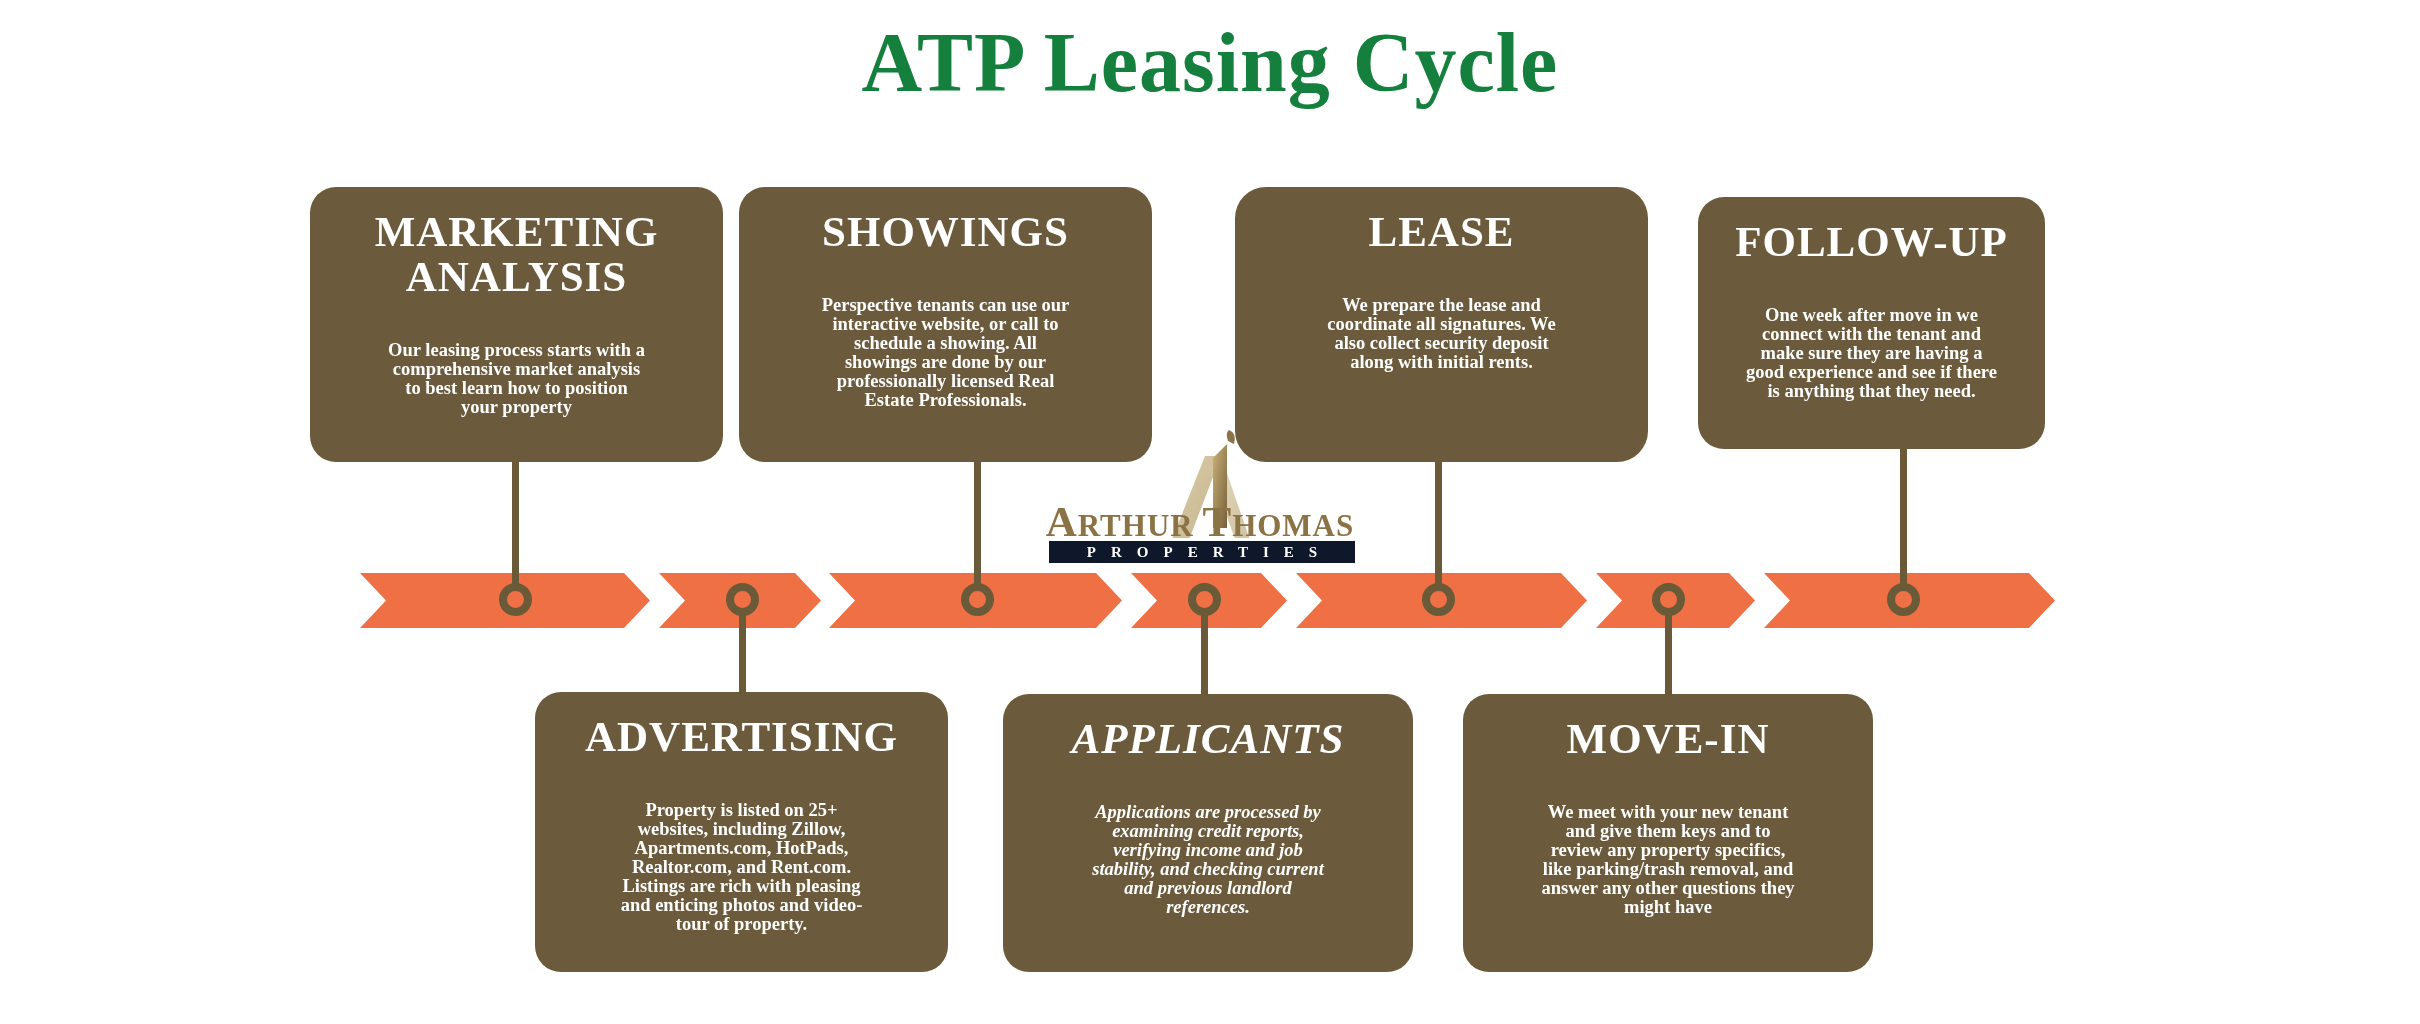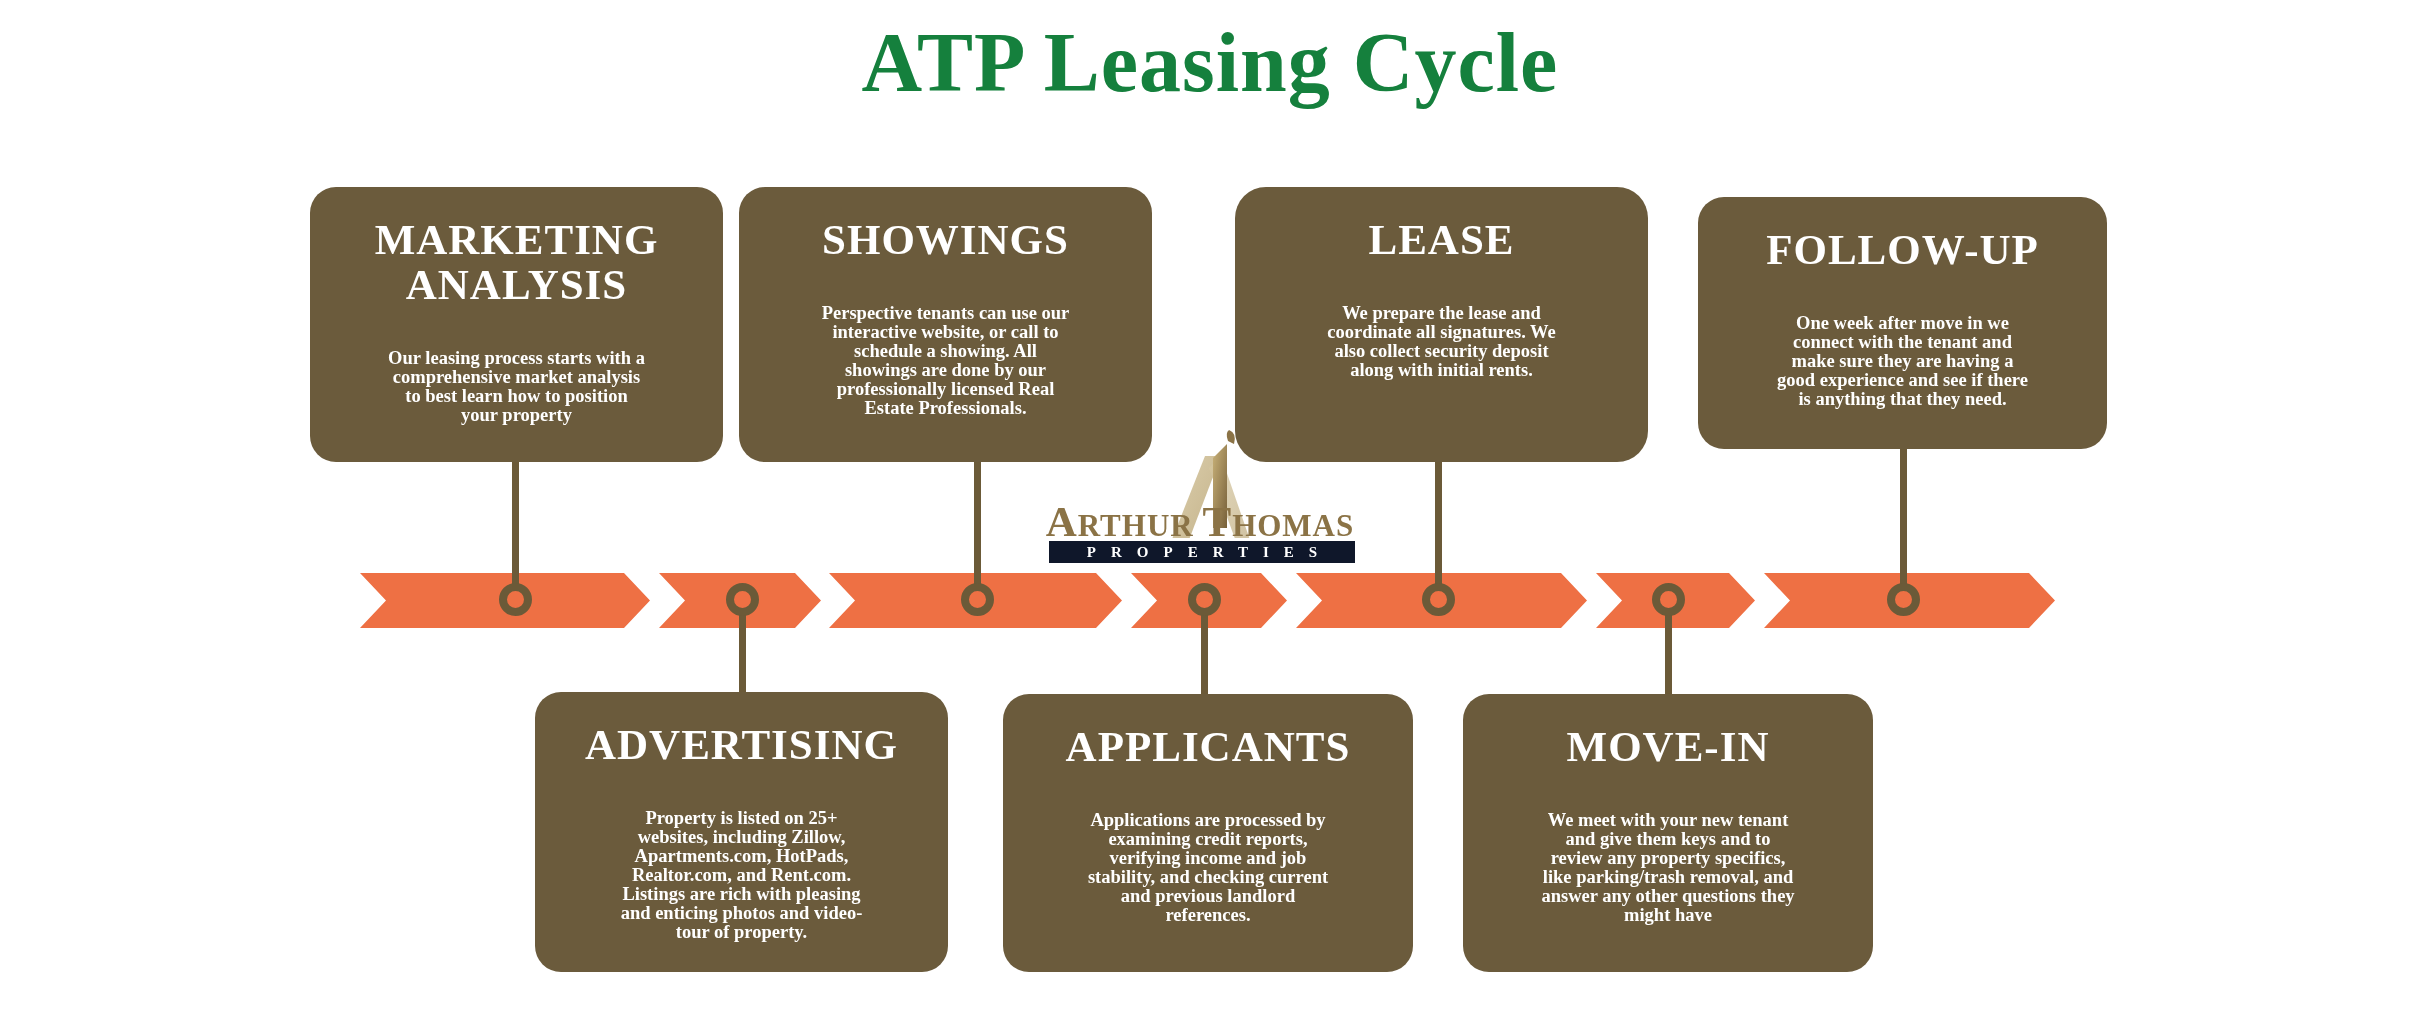--- a/index.html
+++ b/index.html
@@ -22,21 +22,21 @@
     position:absolute;
     background:#6B5B3C;
     border-radius:26px;
     color:#ffffff;
     text-align:center;
     z-index:3;
     box-sizing:border-box;
     padding:22px 24px 0 24px;
   }
   .card h2{
-    margin:8px;
+    margin:0;
     font-size:43px;line-height:1.05;
     font-weight:bold;
     letter-spacing:1px;
     white-space:pre-line;
   }
   .card p{
     margin:42px 0 0 0;
     font-size:18.5px;line-height:19px;
     font-weight:bold;
     white-space:pre-line;
@@ -111,40 +111,40 @@
 professionally licensed Real
 Estate Professionals.</p>
   </div>
   <div class="card" style="left:1235px;top:187px;width:413px;height:275px;border-radius:31px;">
     <h2>LEASE</h2>
     <p>We prepare the lease and
 coordinate all signatures. We
 also collect security deposit
 along with initial rents.</p>
   </div>
-  <div class="card" style="left:1698px;top:197px;width:409px;height:252px;">
+  <div class="card" style="left:1698px;top:197px;width:347px;height:252px;">
     <h2>FOLLOW-UP</h2>
     <p>One week after move in we
 connect with the tenant and
 make sure they are having a
 good experience and see if there
 is anything that they need.</p>
   </div>
 
   <div class="card" style="left:535px;top:692px;width:413px;height:280px;">
     <h2>ADVERTISING</h2>
     <p>Property is listed on 25+
 websites, including Zillow,
 Apartments.com, HotPads,
 Realtor.com, and Rent.com.
 Listings are rich with pleasing
 and enticing photos and video-
 tour of property.</p>
   </div>
-  <div class="card" style="left:1003px;top:694px;width:410px;height:278px;">
+  <div class="card" style="left:1003px;top:694px;width:410px;height:278px;font-style:italic;">
     <h2>APPLICANTS</h2>
     <p>Applications are processed by
 examining credit reports,
 verifying income and job
 stability, and checking current
 and previous landlord
 references.</p>
   </div>
   <div class="card" style="left:1463px;top:694px;width:410px;height:278px;">
     <h2>MOVE-IN</h2>

